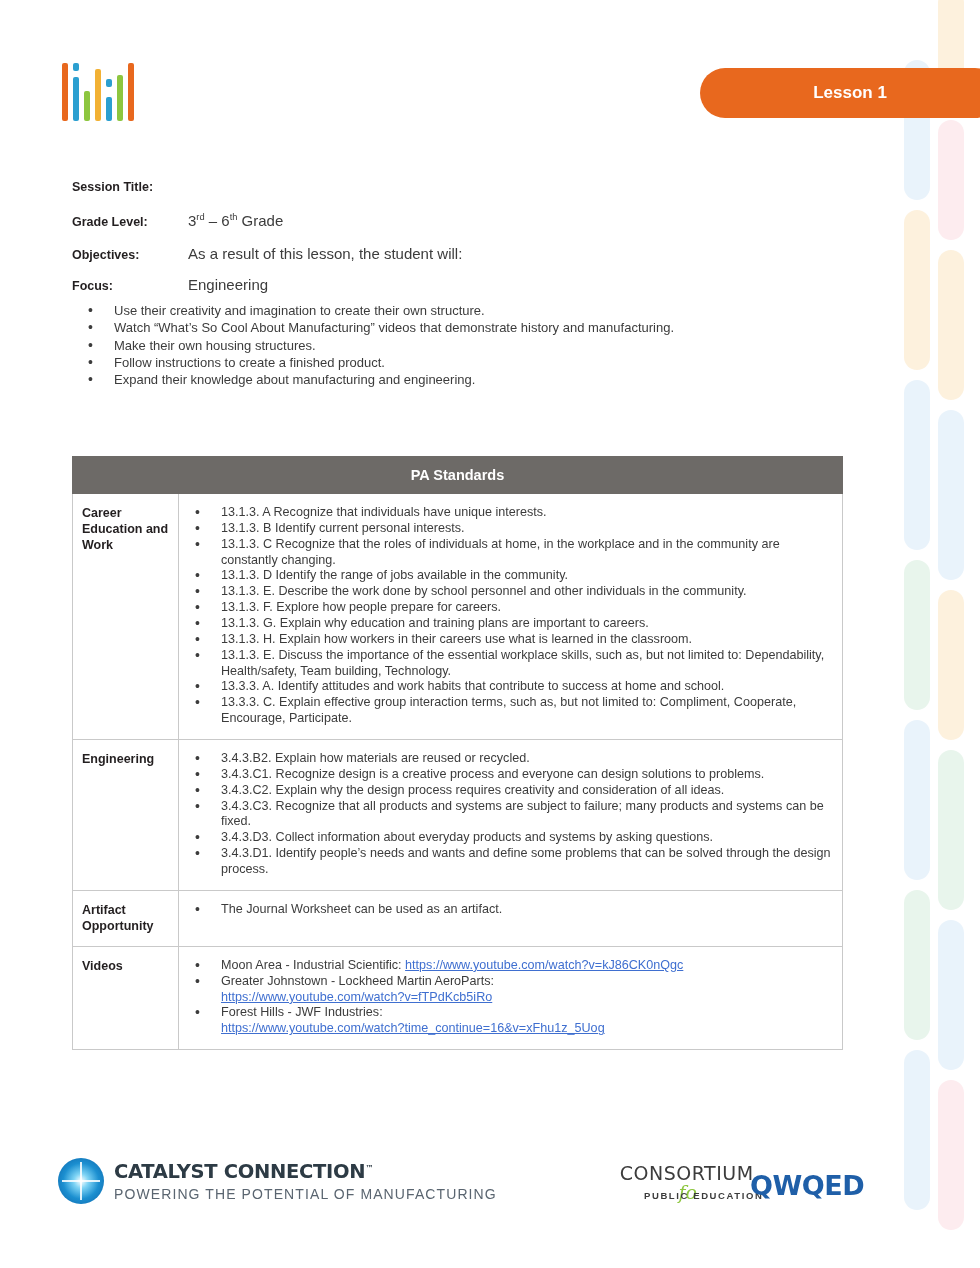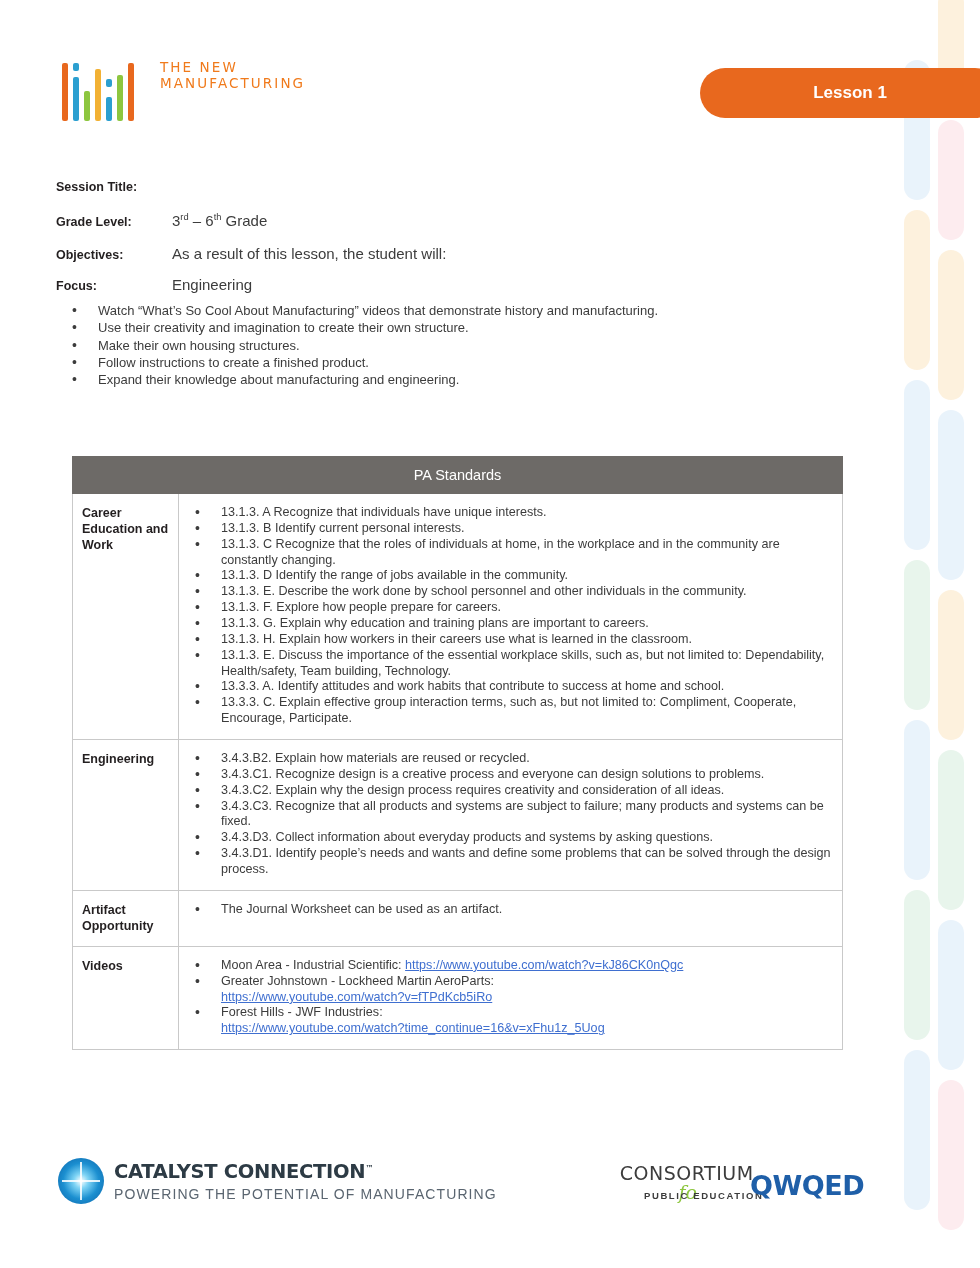--- a/index.html
+++ b/index.html
@@ -74,21 +74,21 @@
     font-weight: bold;
     display: flex;
     align-items: center;
     justify-content: center;
     padding: 0 34px;
   }
 
   
   .meta {
     position: absolute;
-    left: 56px; top: 180px;
+    left: 72px; top: 180px;
     width: 790px;
   }
   .meta-row {
     display: flex;
     align-items: baseline;
     margin-bottom: 9px;
   }
   .meta-label {
     width: 116px;
     flex: 0 0 116px;
@@ -139,21 +139,21 @@
     left: 72px; top: 456px;
     width: 771px;
     border: 1px solid #c9c9c9;
     border-collapse: collapse;
   }
   .std-head {
     background: #6d6a67;
     color: #ffffff;
     text-align: center;
     font-size: 14.5px;
-    font-weight: normal;
+    font-weight: bold;
     padding: 10px 0;
     border: 1px solid #6d6a67;
   }
   .std-row { border-top: 1px solid #c9c9c9; }
   .std-cat {
     width: 106px;
     vertical-align: top;
     font-size: 12.5px;
     font-weight: bold;
     padding: 11px 0 12px 9px;
@@ -293,21 +293,20 @@
     <span style="left:11px; width:6px; height:44px; background:#2b9fd0;"></span>
     <span style="left:22px; width:6px; height:30px; background:#8dc63f;"></span>
     <span style="left:33px; width:6px; height:52px; background:#f2b134;"></span>
     <span style="left:44px; width:6px; height:24px; background:#2b9fd0;"></span>
     <span style="left:55px; width:6px; height:46px; background:#8dc63f;"></span>
     <span style="left:66px; width:6px; height:58px; background:#e8681e;"></span>
     <span style="left:11px; width:6px; height:8px;  background:#2b9fd0; bottom:50px;"></span>
     <span style="left:44px; width:6px; height:8px;  background:#2b9fd0; bottom:34px;"></span>
   </div>
   <div class="logo-text">
-    <div class="logo-sub">THE NEW MANUFACTURING</div>
   </div>
 </div>
 
 <div class="lesson-pill">Lesson 1</div>
 
 <div class="meta">
 
   <div class="meta-row session-title-row">
     <div class="meta-label">Session Title:</div>
   </div>
@@ -321,22 +320,22 @@
     <div class="meta-label">Objectives:</div>
     <div class="meta-value">As a result of this lesson, the student will:</div>
   </div>
 
   <div class="meta-row" style="margin-top:14px;">
     <div class="meta-label">Focus:</div>
     <div class="meta-value">Engineering</div>
   </div>
 
   <ul class="obj-list">
+    <li>Use their creativity and imagination to create their own structure.</li>
     <li>Watch “What’s So Cool About Manufacturing” videos that demonstrate history and manufacturing.</li>
-    <li>Use their creativity and imagination to create their own structure.</li>
     <li>Make their own housing structures.</li>
     <li>Follow instructions to create a finished product.</li>
     <li>Expand their knowledge about manufacturing and engineering.</li>
   </ul>
 </div>
 
 <table class="std-table">
   <tbody>
       <tr>
     <th class="std-head" colspan="2">PA Standards</th>

